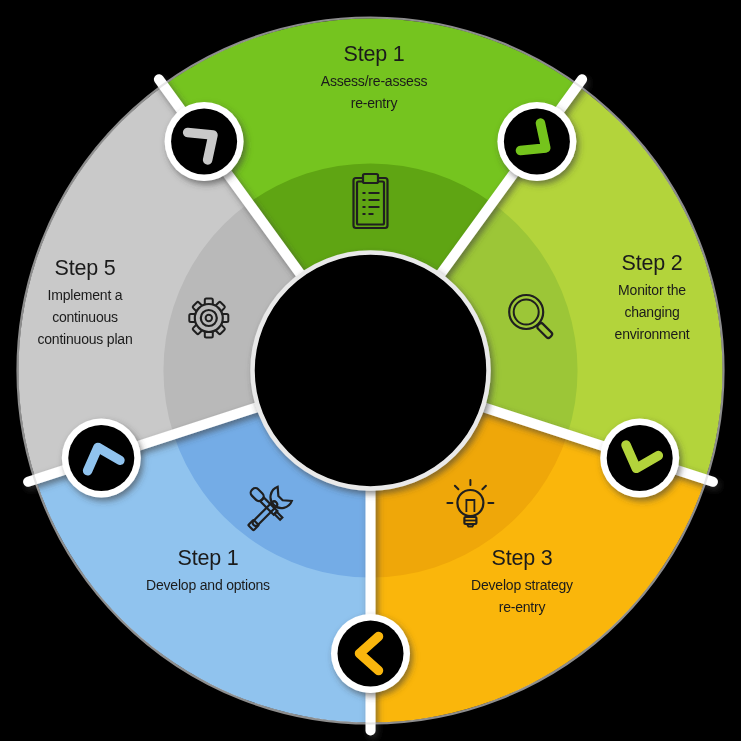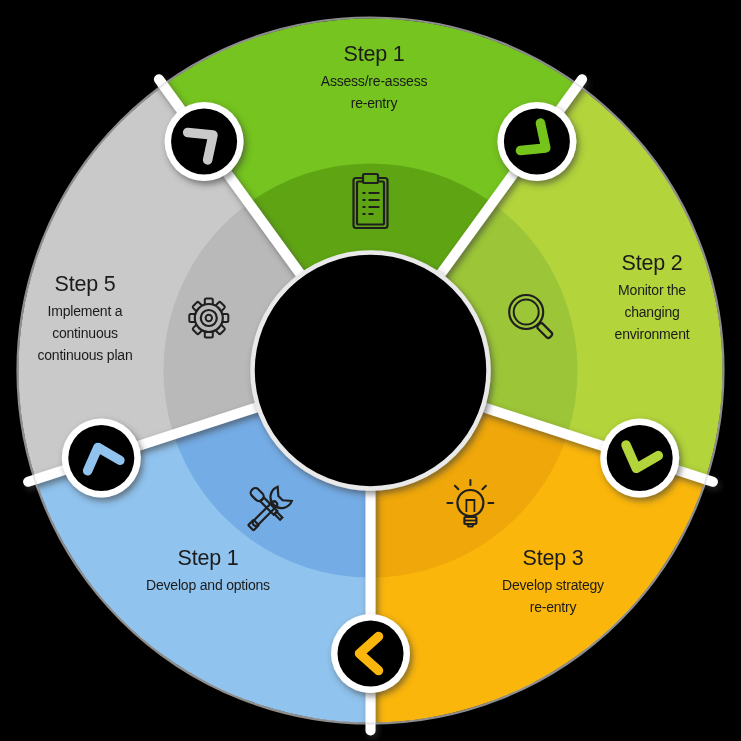--- a/index.html
+++ b/index.html
@@ -156,31 +156,31 @@
   <div class="step-line">re-entry</div>
 </div>
 
 <div class="step-text" style="left:556px;top:251px;width:192px;">
   <div class="step-title">Step 2</div>
   <div class="step-line">Monitor the</div>
   <div class="step-line">changing</div>
   <div class="step-line">environment</div>
 </div>
 
-<div class="step-text" style="left:453px;top:546px;width:200px;">
+<div class="step-text" style="left:422px;top:546px;width:200px;">
   <div class="step-title">Step 3</div>
   <div class="step-line">Develop strategy</div>
   <div class="step-line">re-entry</div>
 </div>
 
 <div class="step-text" style="left:98px;top:546px;width:220px;">
   <div class="step-title">Step 1</div>
   <div class="step-line">Develop and options</div>
 </div>
 
-<div class="step-text" style="left:8px;top:272px;width:154px;">
+<div class="step-text" style="left:8px;top:256px;width:154px;">
   <div class="step-title">Step 5</div>
   <div class="step-line">Implement a</div>
   <div class="step-line">continuous</div>
   <div class="step-line">continuous plan</div>
 </div>
 
 </div>
 
 </body></html>

